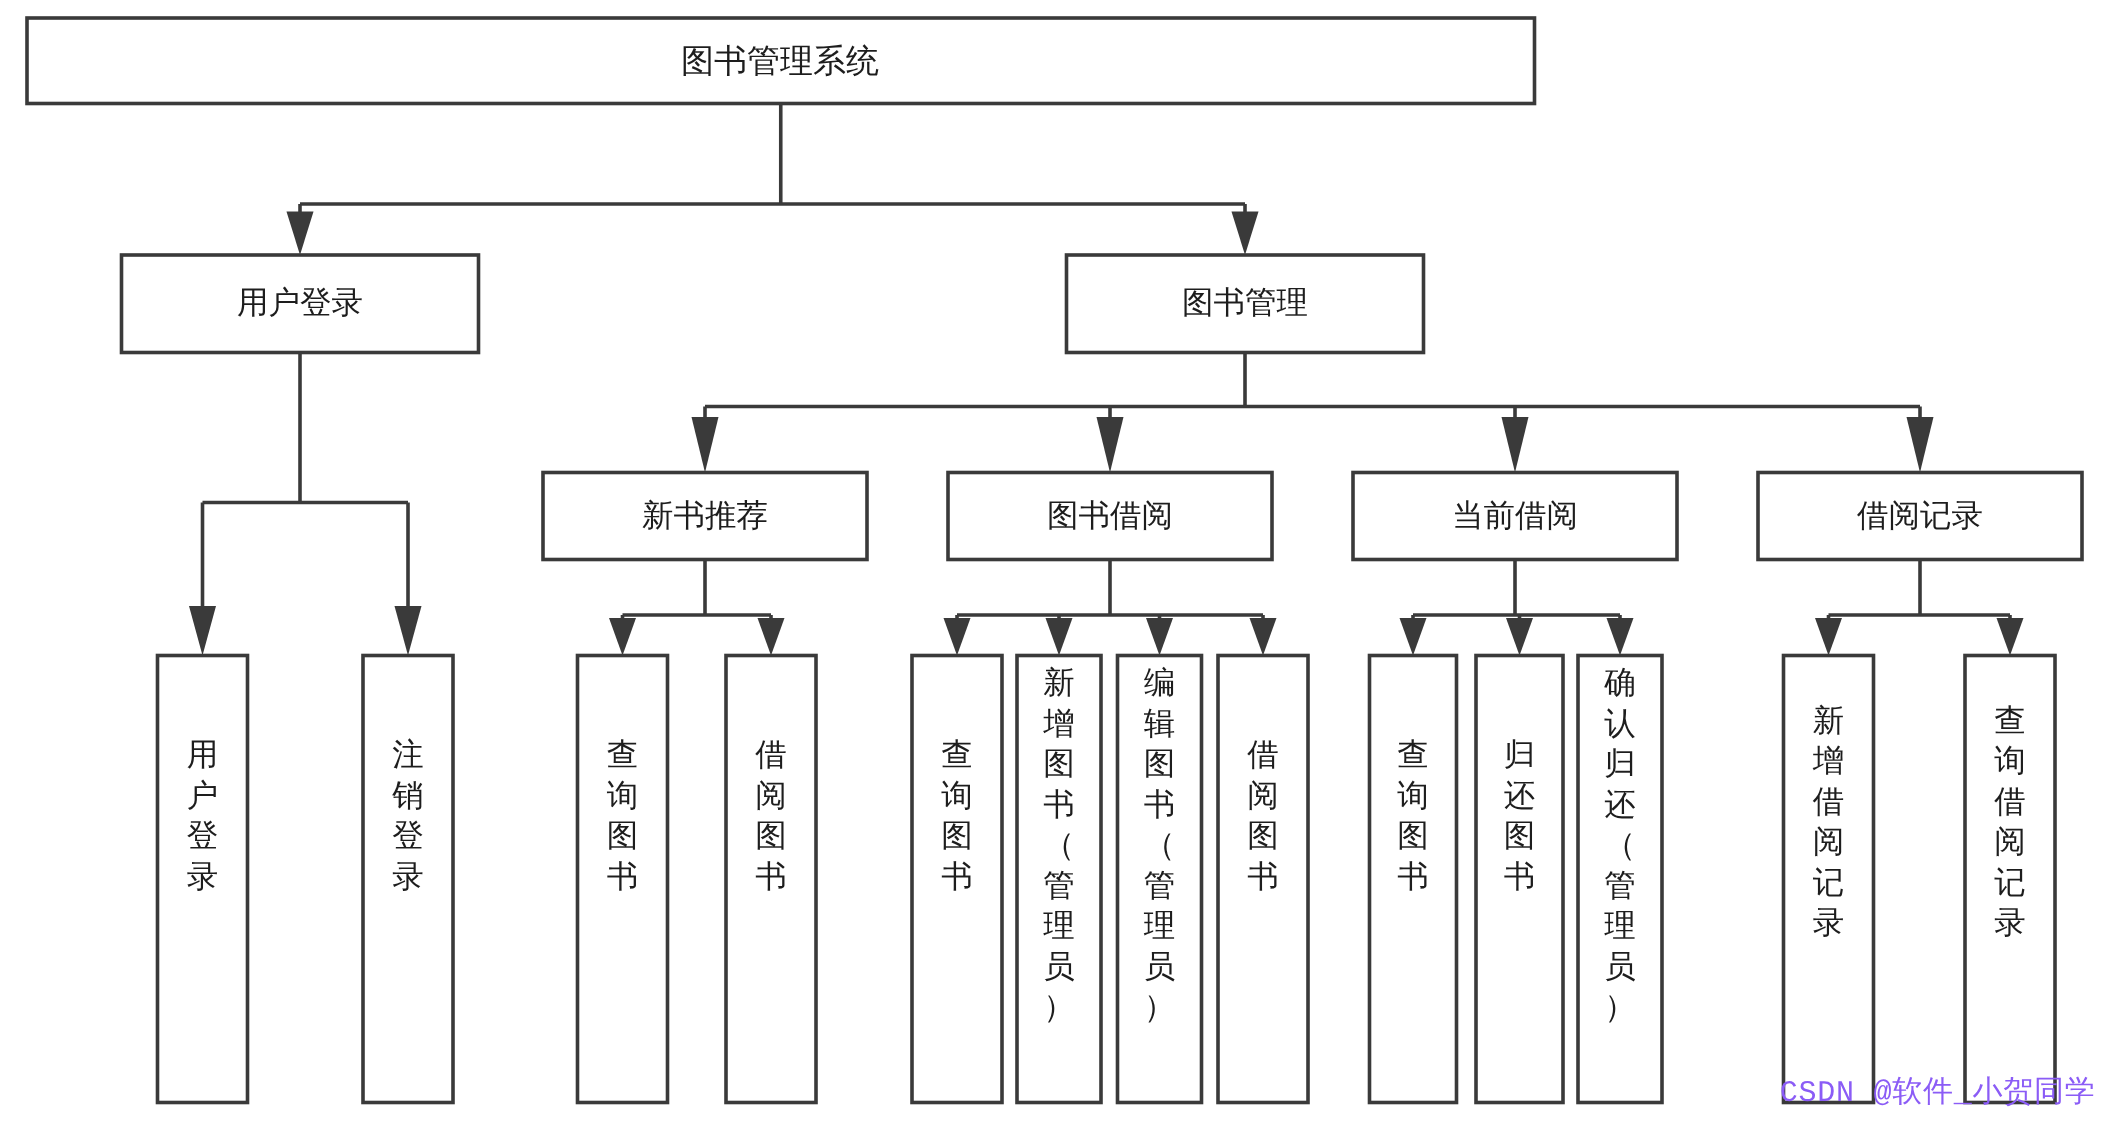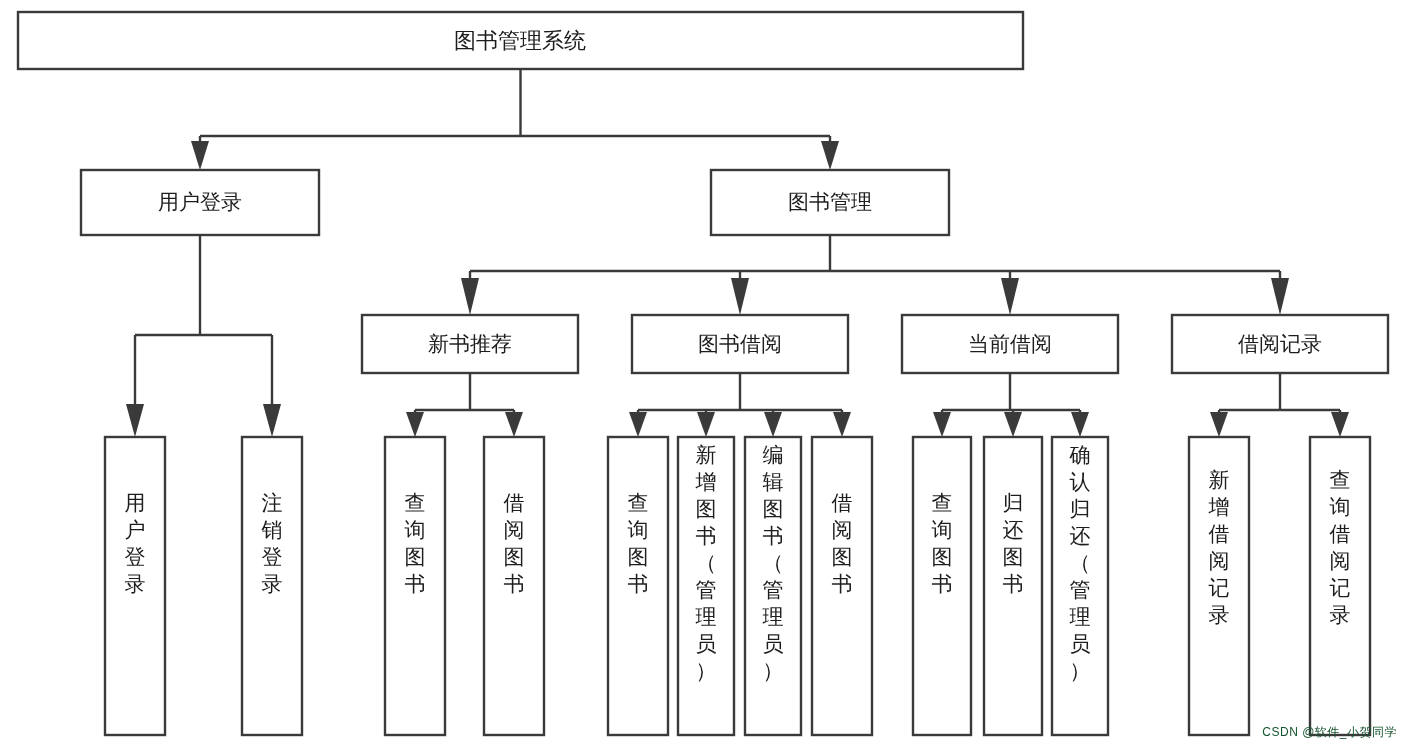--- a/index.html
+++ b/index.html
@@ -55,23 +55,23 @@
     stroke-linecap: butt;
   }
   .edge-arrow {
     fill: #3a3a3a;
     stroke: none;
   }
   .watermark-text {
     position: absolute;
     right: 8px;
     bottom: 6px;
-    font-family: Liberation Sans, sans-serif;
-    font-size: 12px;
-    color: #14532d;
+    font-family: Liberation Mono, monospace;
+    font-size: 20px;
+    color: #8b5cf6;
     white-space: nowrap;
     letter-spacing: 0.5px;
   }
 </style>
 </head>
 <body>
 
 <div id="diagram-root">
 
   <svg class="chart-svg" viewBox="0 0 1405 747">

